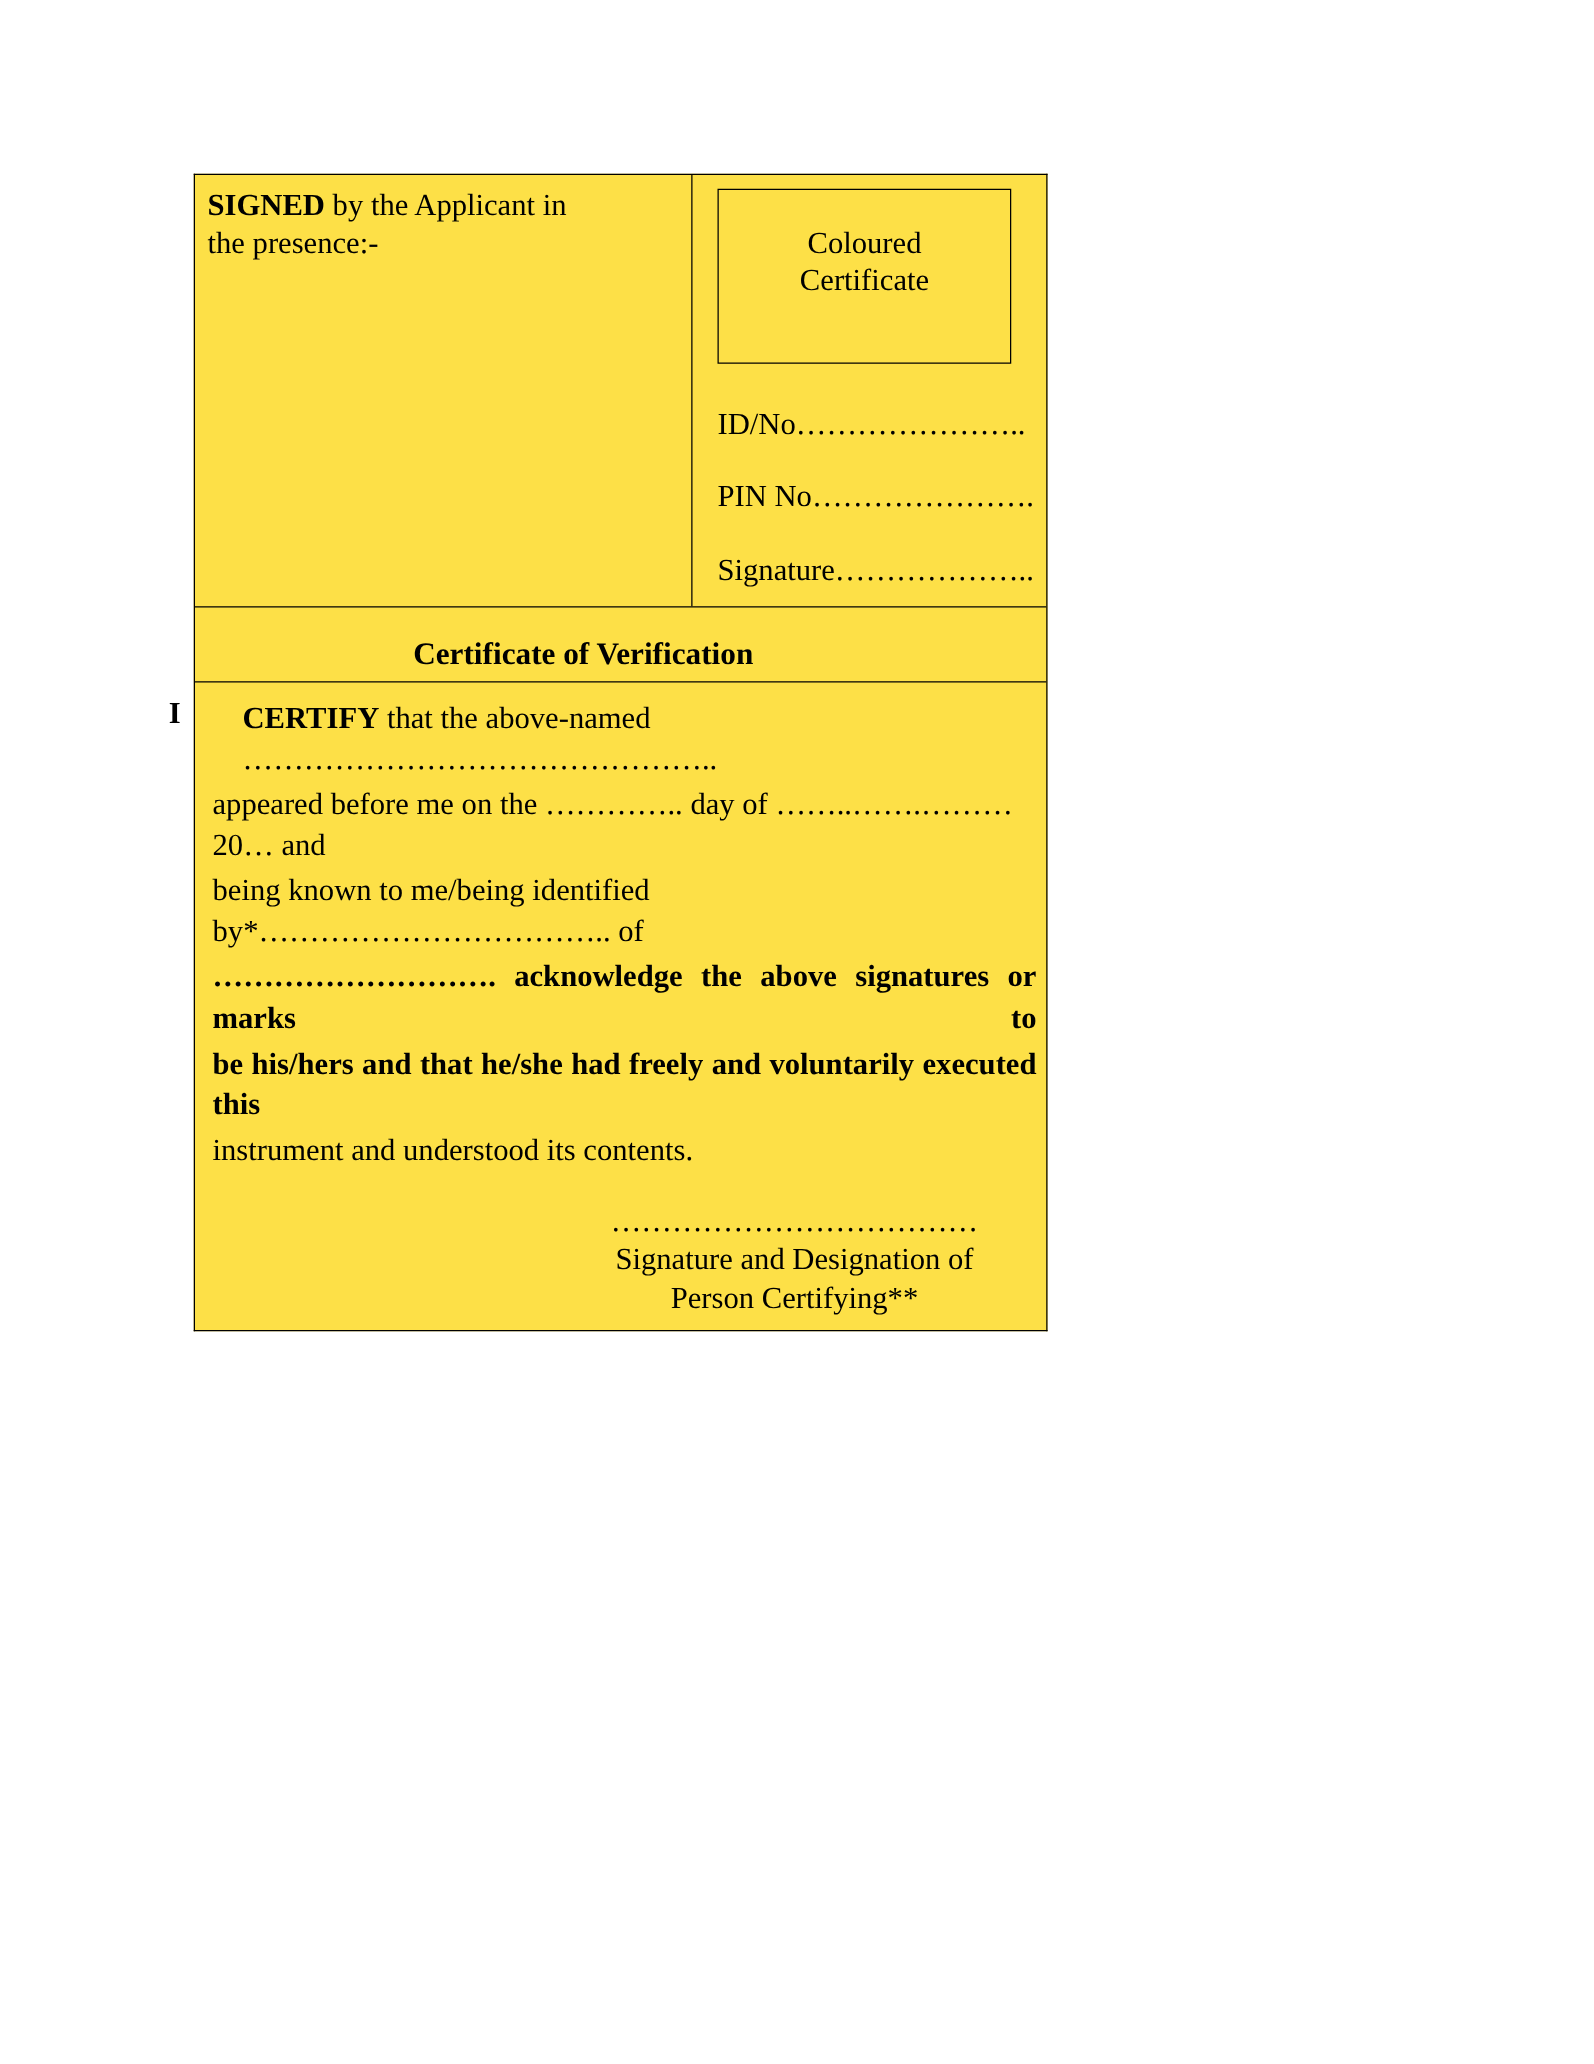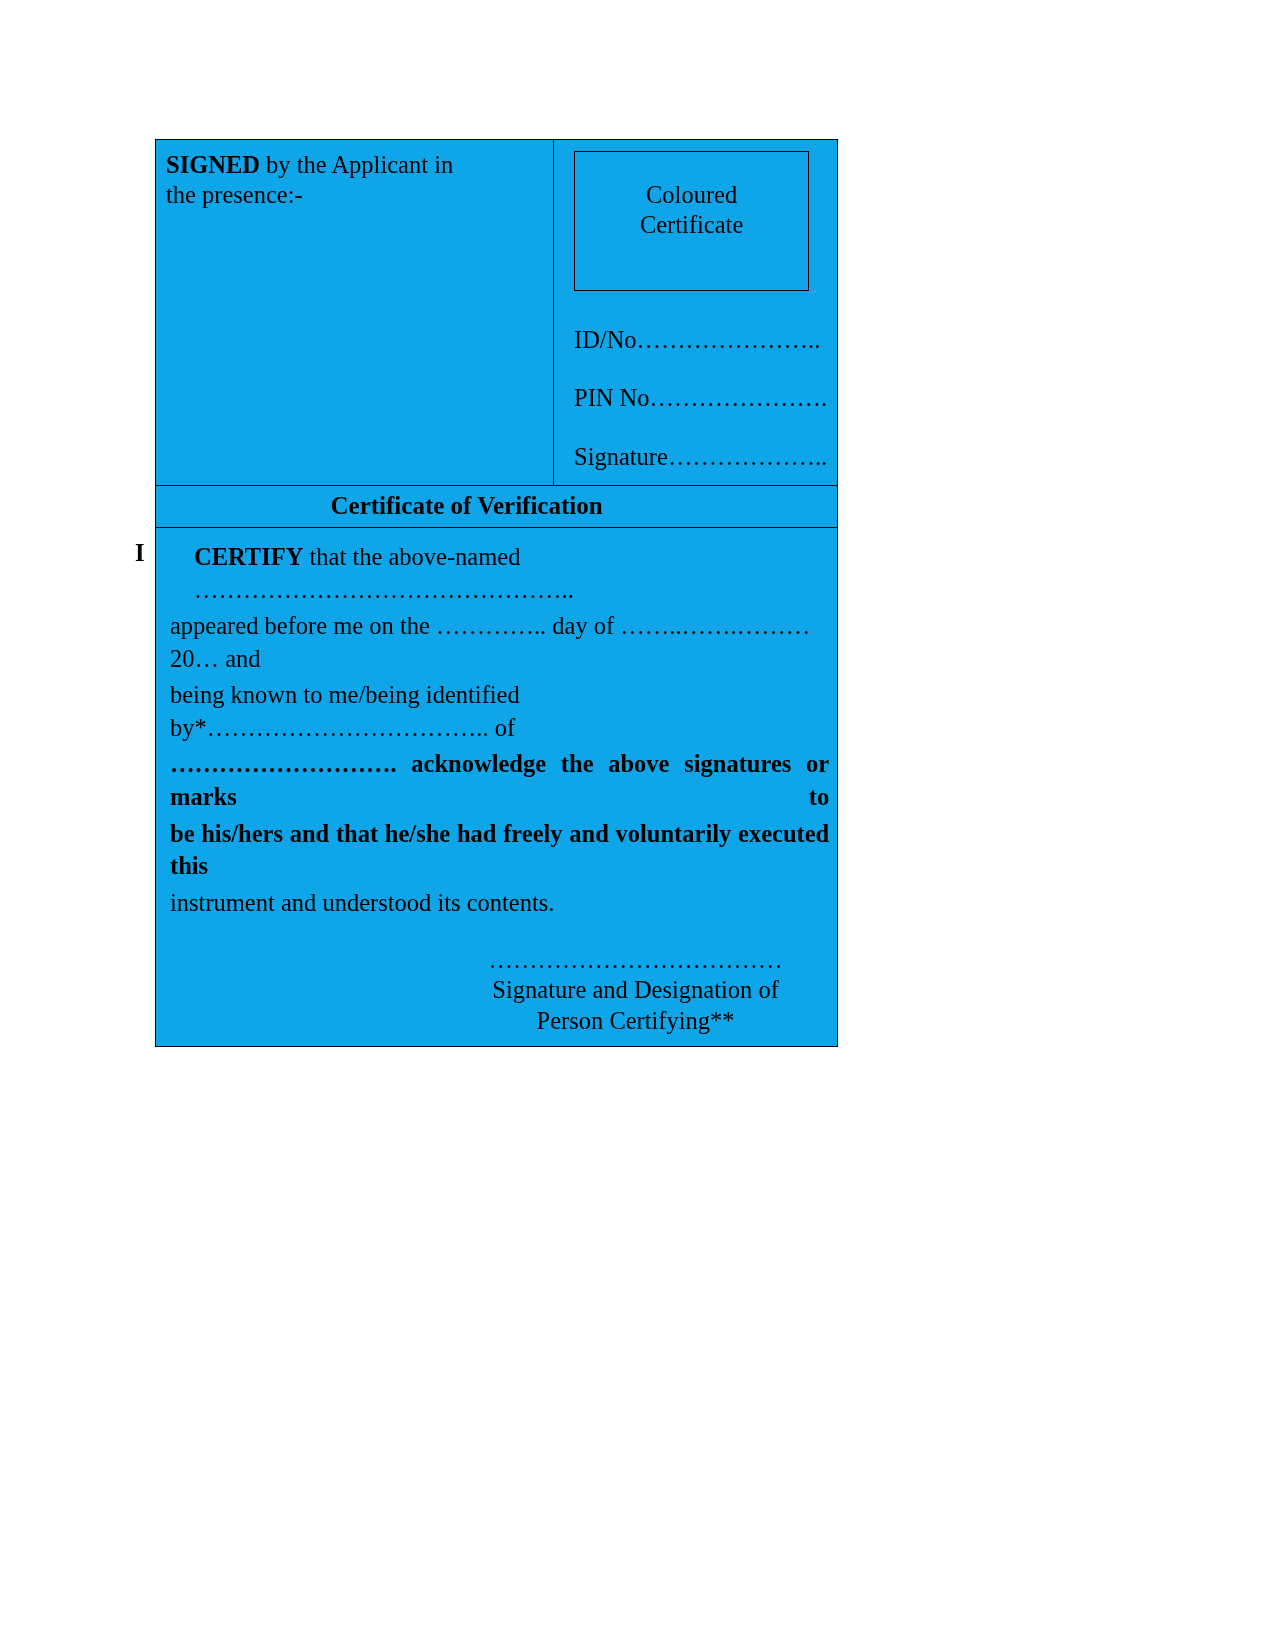--- a/index.html
+++ b/index.html
@@ -25,21 +25,21 @@
     height: 1651px;
   }
 
   .form-table {
     position: absolute;
     left: 155px;
     top: 139px;
     width: 626px;              
     border: 1.5px solid #000;
     border-collapse: collapse;
-    background: #0ea5e9;
+    background: #fde047;
   }
 
   
   .row-signed {
     display: flex;
     align-items: stretch;
     min-height: 345px;
   }
   .cell-signed {
     width: 398px;
@@ -85,21 +85,21 @@
     margin-bottom: 29px;
     white-space: nowrap;
     font-family: Liberation Serif, serif;
   }
   .id-fields .fld:last-child { margin-bottom: 0; }
 
   
   .row-heading {
     border-top: 1.5px solid #000;
     text-align: center;
-    padding: 6px 0 7px 0;
+    padding: 24px 0 7px 0;
   }
   .row-heading .heading-text {
     font-size: 25px;
     font-weight: bold;
     display: inline-block;
     margin-right: 60px;
   }
 
   
   .row-body {

